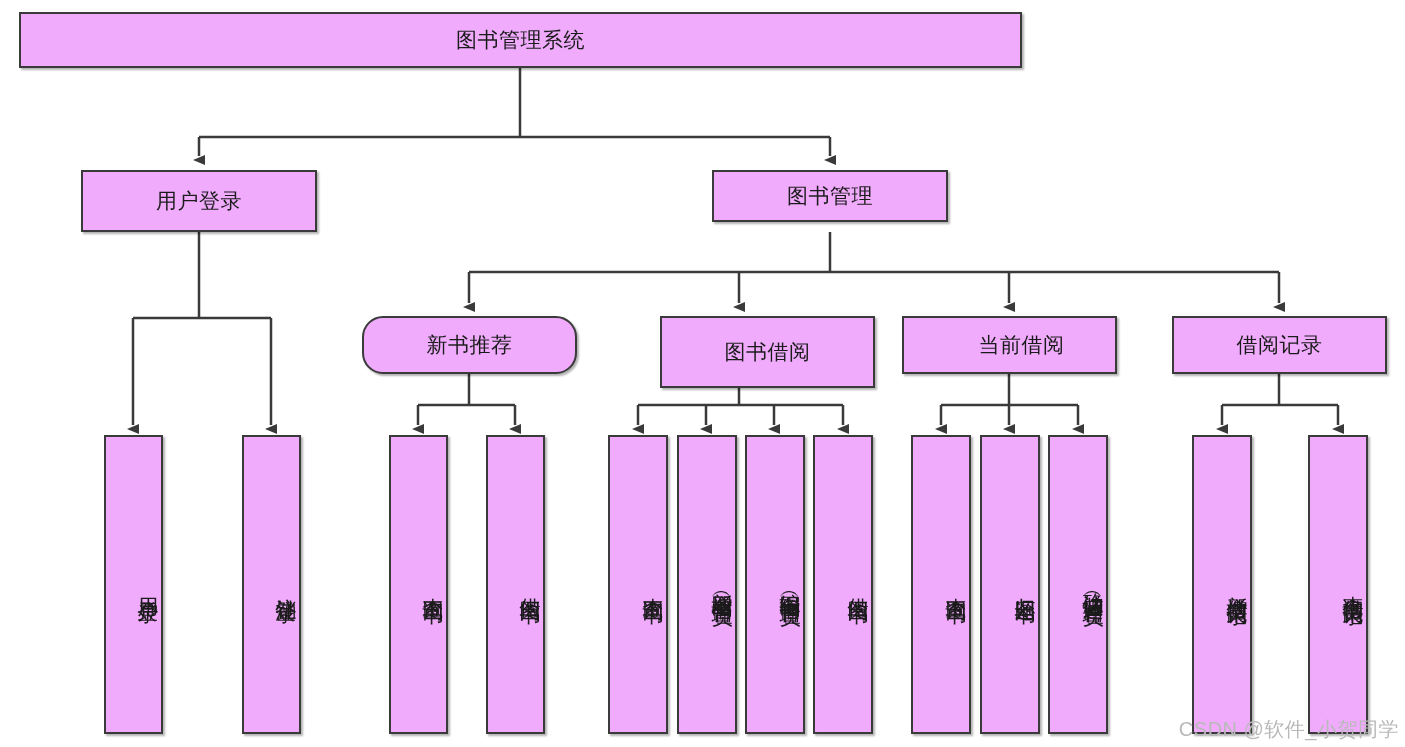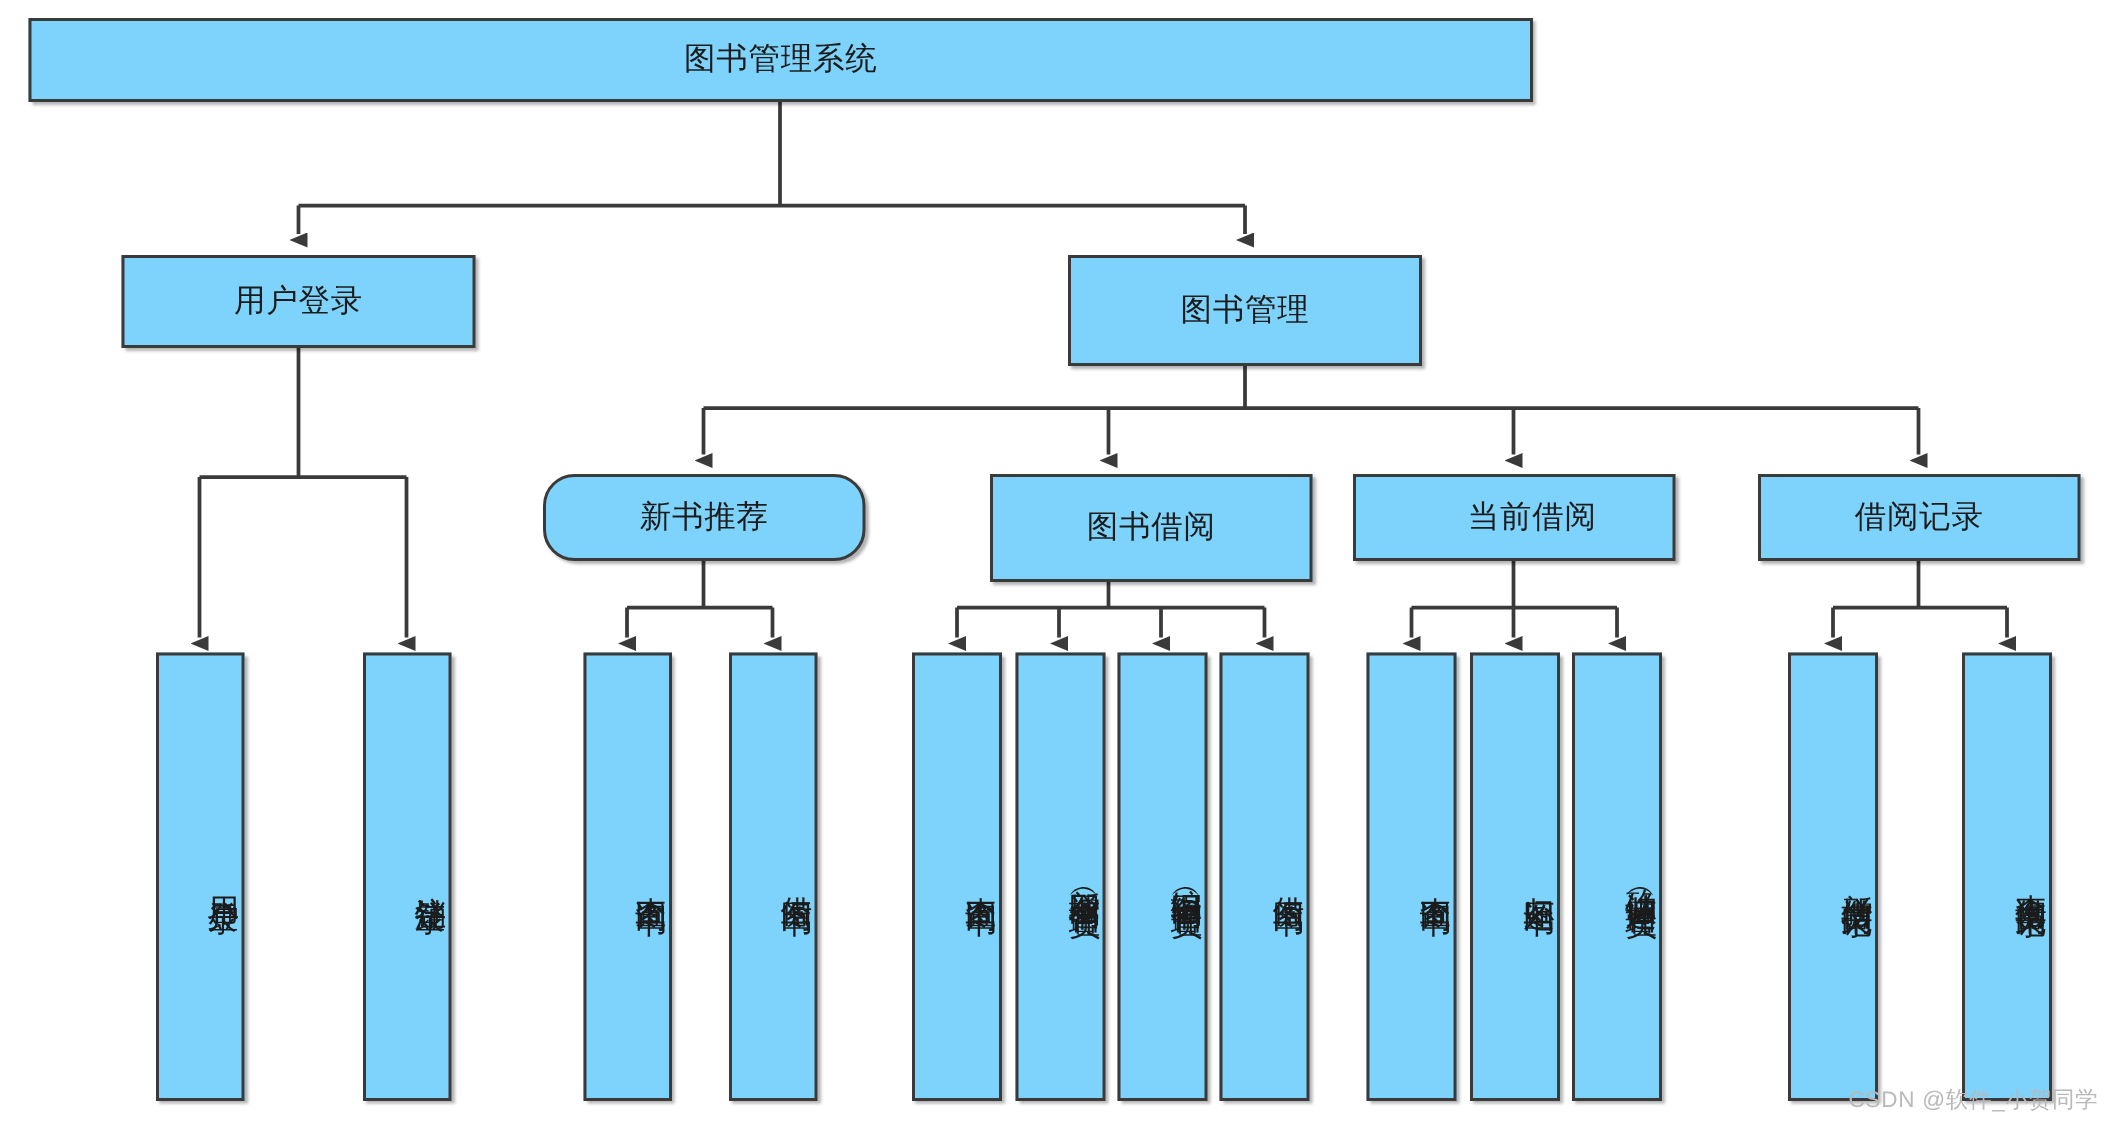--- a/index.html
+++ b/index.html
@@ -24,21 +24,21 @@
     position: absolute;
     left: 0;
     top: 0;
     width: 1405px;
     height: 747px;
     pointer-events: none;
   }
   .node {
     position: absolute;
     box-sizing: border-box;
-    background: #7dd3fc;
+    background: #f0abfc;
     border: 2px solid #3a3a3a;
     box-shadow: 2px 2px 2px rgba(0,0,0,0.30);
     display: flex;
     align-items: center;
     justify-content: center;
     color: #1b1b1b;
     text-align: center;
     z-index: 2;
   }
   .node.horizontal {
@@ -59,21 +59,21 @@
   .node.vertical .node-label {
     writing-mode: vertical-rl;
     text-orientation: upright;
     display: block;
     max-height: 100%;
   }
   .watermark {
     position: absolute;
     right: 6px;
     bottom: 4px;
-    font-size: 15px;
+    font-size: 20px;
     color: #b9b9b9;
     letter-spacing: 0.5px;
     white-space: nowrap;
     z-index: 3;
     font-family: "Liberation Sans", "DejaVu Sans", sans-serif;
   }
 </style>
 </head>
 <body>
 
@@ -130,21 +130,21 @@
     </g>
   </svg>
 
   <div class="node horizontal" style="left:19px; top:12px; width:1003px; height:56px;">
     <span class="node-label">图书管理系统</span>
   </div>
 
   <div class="node horizontal" style="left:81px; top:170px; width:236px; height:62px;">
     <span class="node-label">用户登录</span>
   </div>
-  <div class="node horizontal" style="left:712px; top:170px; width:236px; height:74px;">
+  <div class="node horizontal" style="left:712px; top:170px; width:236px; height:52px;">
     <span class="node-label">图书管理</span>
   </div>
 
   <div class="node horizontal" style="left:362px; top:316px; width:215px; height:58px;border-radius:21px;">
     <span class="node-label">新书推荐</span>
   </div>
   <div class="node horizontal" style="left:660px; top:316px; width:215px; height:72px;">
     <span class="node-label">图书借阅</span>
   </div>
   <div class="node horizontal" style="left:902px; top:316px; width:215px; height:58px;padding-left:24px;">

